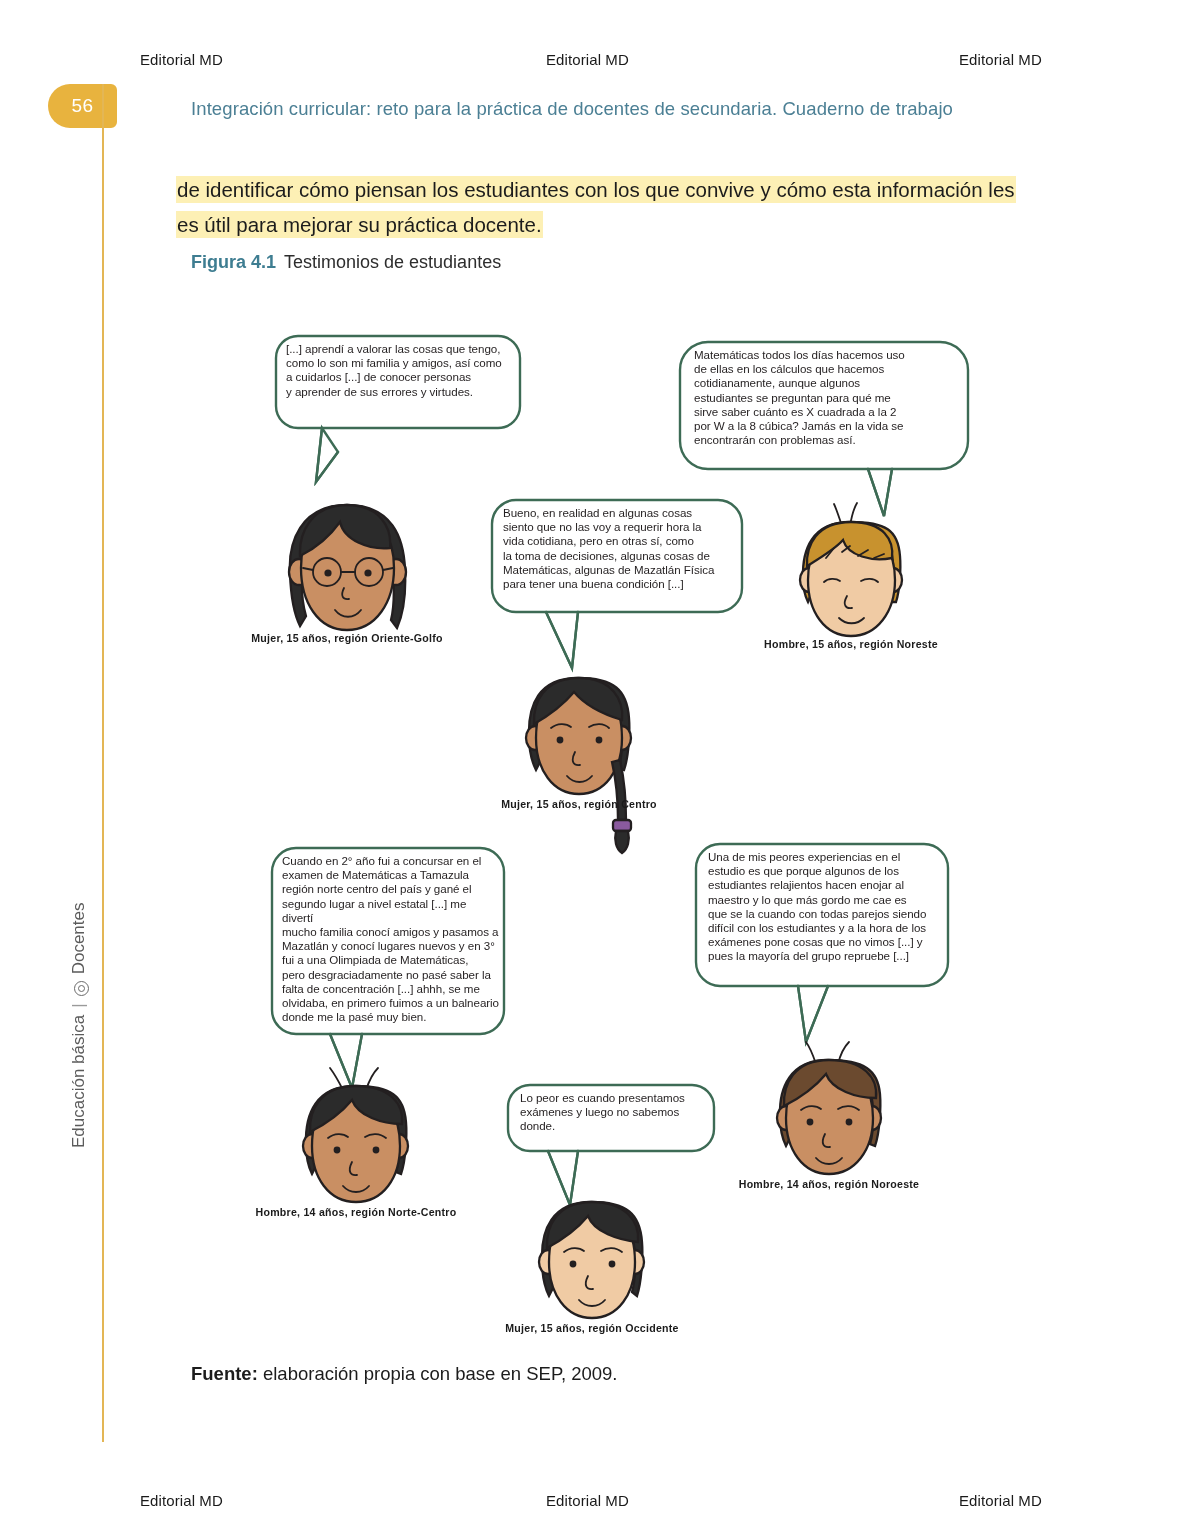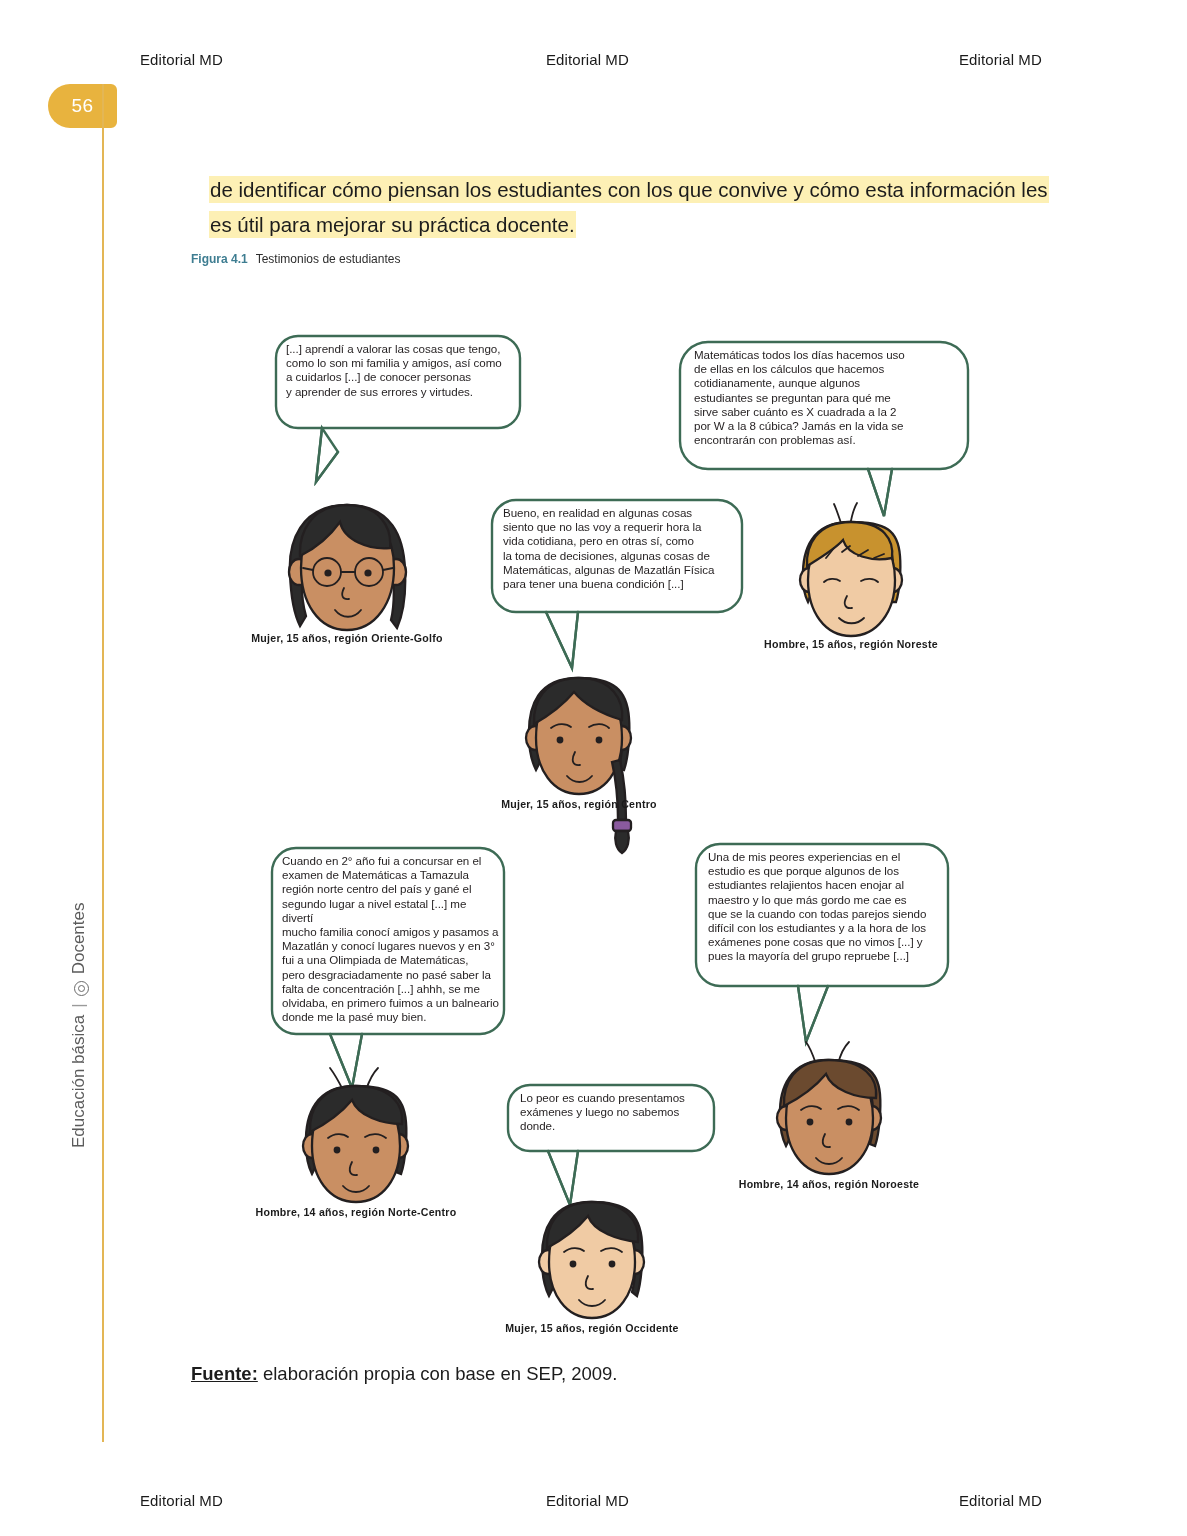--- a/index.html
+++ b/index.html
@@ -62,45 +62,45 @@
   }
 
   
   .chapter-title {
     position: absolute; left: 191px; top: 98px;
     font-size: 18.5px; color: #4b7f94; letter-spacing: .1px;
   }
 
   
   .lead {
-    position: absolute; left: 209px; top: 172px;
+    position: absolute; left: 176px; top: 172px;
     width: 862px;
     font-size: 20.5px; line-height: 35px; color: #1c1c1c;
   }
   .lead span.hl {
     background: #fdf0b5;
     box-decoration-break: clone;
     -webkit-box-decoration-break: clone;
     padding: 2px 1px;
   }
 
   
   .fig-caption {
     position: absolute; left: 191px; top: 252px;
-    font-size: 12px; color: #2d2d2d;
+    font-size: 18px; color: #2d2d2d;
   }
   .fig-caption b { color: #3e7d91; font-weight: bold; }
   .fig-caption span.ct { margin-left: 8px; }
 
   
   .source-note {
     position: absolute; left: 191px; top: 1363px;
     font-size: 18.5px; color: #1c1c1c;
   }
-  .source-note b { font-weight: bold; text-decoration: underline; }
+  .source-note b { font-weight: bold; }
 
   
   #figure { position: absolute; left: 0; top: 300px; width: 1187px; height: 1040px; }
   #figure svg { display: block; }
 
   .bubble-text {
     font-family: "Liberation Sans", sans-serif;
     font-size: 11.6px;
     line-height: 14.2px;
     color: #231f20;
@@ -130,20 +130,21 @@
   <div class="page-tab">56</div>
   <div class="tab-rule"></div>
 
   <div class="side-label">
     <span>Educación básica</span>
     <span class="sep">|</span>
     <span class="cc-mark"></span>
     <span>Docentes</span>
   </div>
 
+  <div class="chapter-title">Integración curricular: reto para la práctica de docentes de secundaria. Cuaderno de trabajo</div>
 
   <div class="lead"><span class="hl">de identificar cómo piensan los estudiantes con los que convive y cómo esta información les es útil para mejorar su práctica docente.</span></div>
 
   <div class="fig-caption">
     <b>Figura 4.1</b><span class="ct">Testimonios de estudiantes</span>
   </div>
 
   <div id="figure">
   <svg width="1187" height="1040" viewBox="0 0 1187 1040" xmlns="http://www.w3.org/2000/svg">
     <defs>

